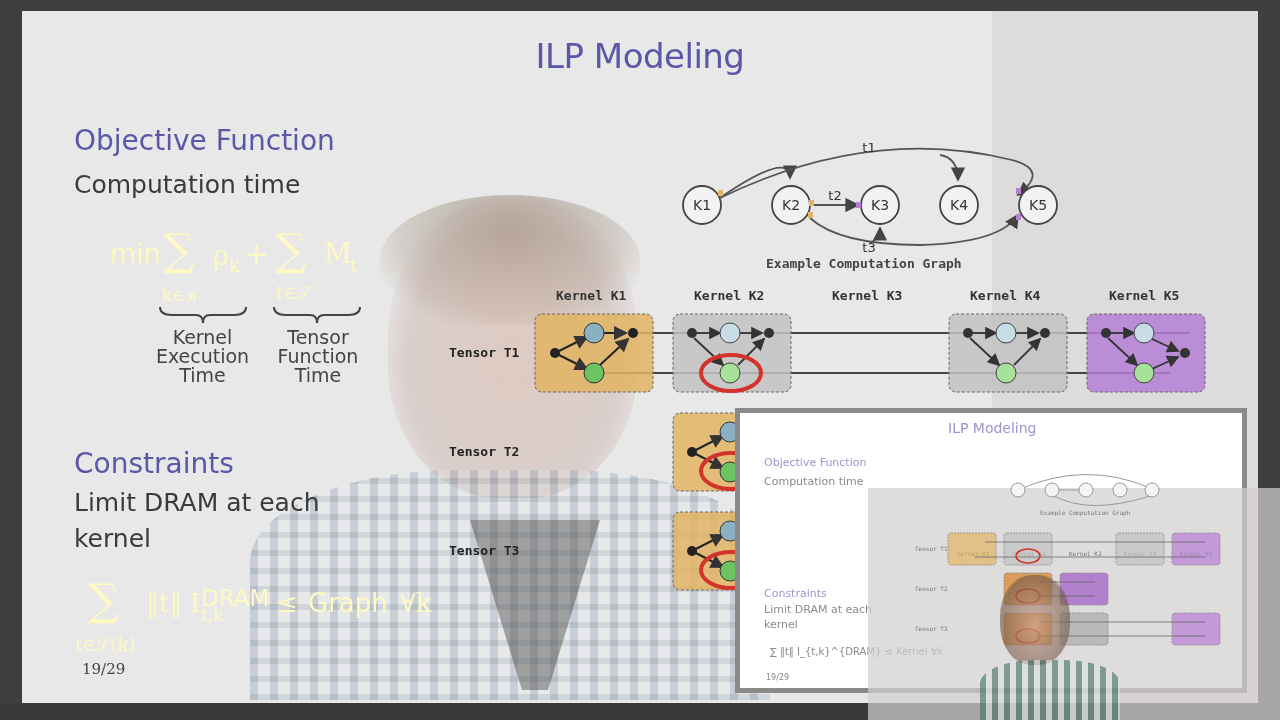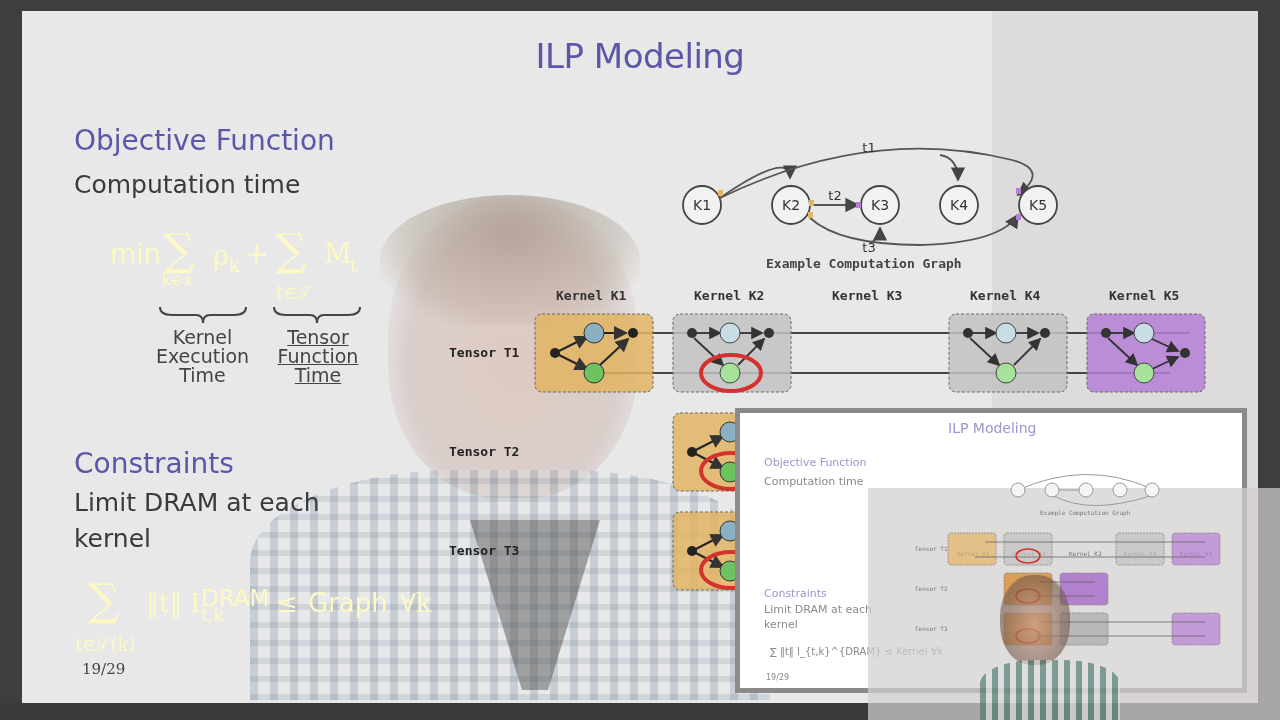--- a/index.html
+++ b/index.html
@@ -111,36 +111,36 @@
 
   <div>
     <span class="math" style="left:110px;top:238px;font-size:27px;font-family:'DejaVu Sans',sans-serif;">min</span>
     <span class="math" style="left:163px;top:224px;font-size:44px;">∑</span>
     <span class="math it" style="left:213px;top:240px;font-size:27px;">ρ</span>
     <span class="math it" style="left:229px;top:255px;font-size:18px;">k</span>
     <span class="math" style="left:244px;top:236px;font-size:30px;">+</span>
     <span class="math" style="left:275px;top:224px;font-size:44px;">∑</span>
     <span class="math it" style="left:324px;top:238px;font-size:27px;">M</span>
     <span class="math it" style="left:350px;top:255px;font-size:18px;">t</span>
-    <span class="math it" style="left:162px;top:272px;font-size:14px;">k∈𝒦</span>
+    <span class="math it" style="left:162px;top:286px;font-size:16px;">k∈𝒦</span>
     <span class="math it" style="left:276px;top:282px;font-size:18px;">t∈𝒯</span>
 
     <svg class="brace" style="left:158px;top:305px;" width="90" height="22">
       <path d="M2 2 Q2 10 14 10 L38 10 Q45 10 45 18 Q45 10 52 10 L76 10 Q88 10 88 2" fill="none" stroke="#444" stroke-width="2"></path>
     </svg>
     <svg class="brace" style="left:272px;top:305px;" width="90" height="22">
       <path d="M2 2 Q2 10 14 10 L38 10 Q45 10 45 18 Q45 10 52 10 L76 10 Q88 10 88 2" fill="none" stroke="#444" stroke-width="2"></path>
     </svg>
 
     <div class="underlabel" style="left:150px;top:328px;width:105px;">
       <div>Kernel</div>
       <div>Execution</div>
       <div>Time</div>
     </div>
-    <div class="underlabel" style="left:264px;top:328px;width:108px;text-decoration:underline;">
+    <div class="underlabel" style="left:264px;top:328px;width:108px;">
       <div>Tensor</div>
       <div>Function</div>
       <div>Time</div>
     </div>
   </div>
 
   <div class="heading" style="left:74px;top:447px;">Constraints</div>
   <div class="body-text" style="left:74px;top:485px;">Limit DRAM at each</div>
   <div class="body-text" style="left:74px;top:521px;">kernel</div>
 

